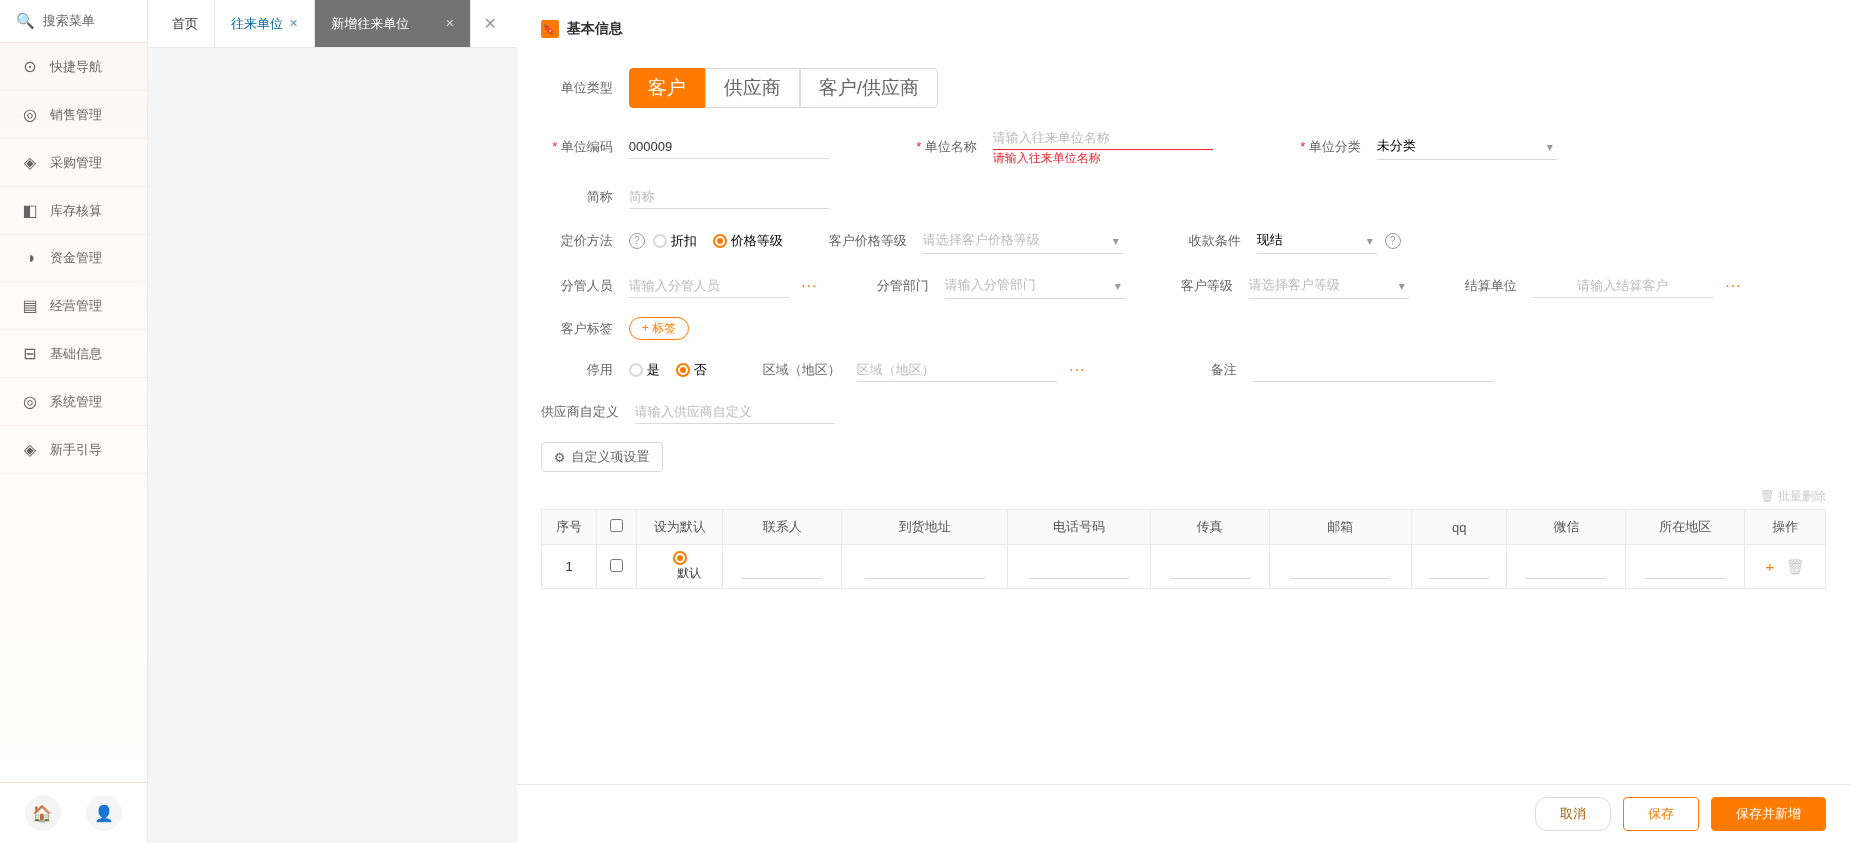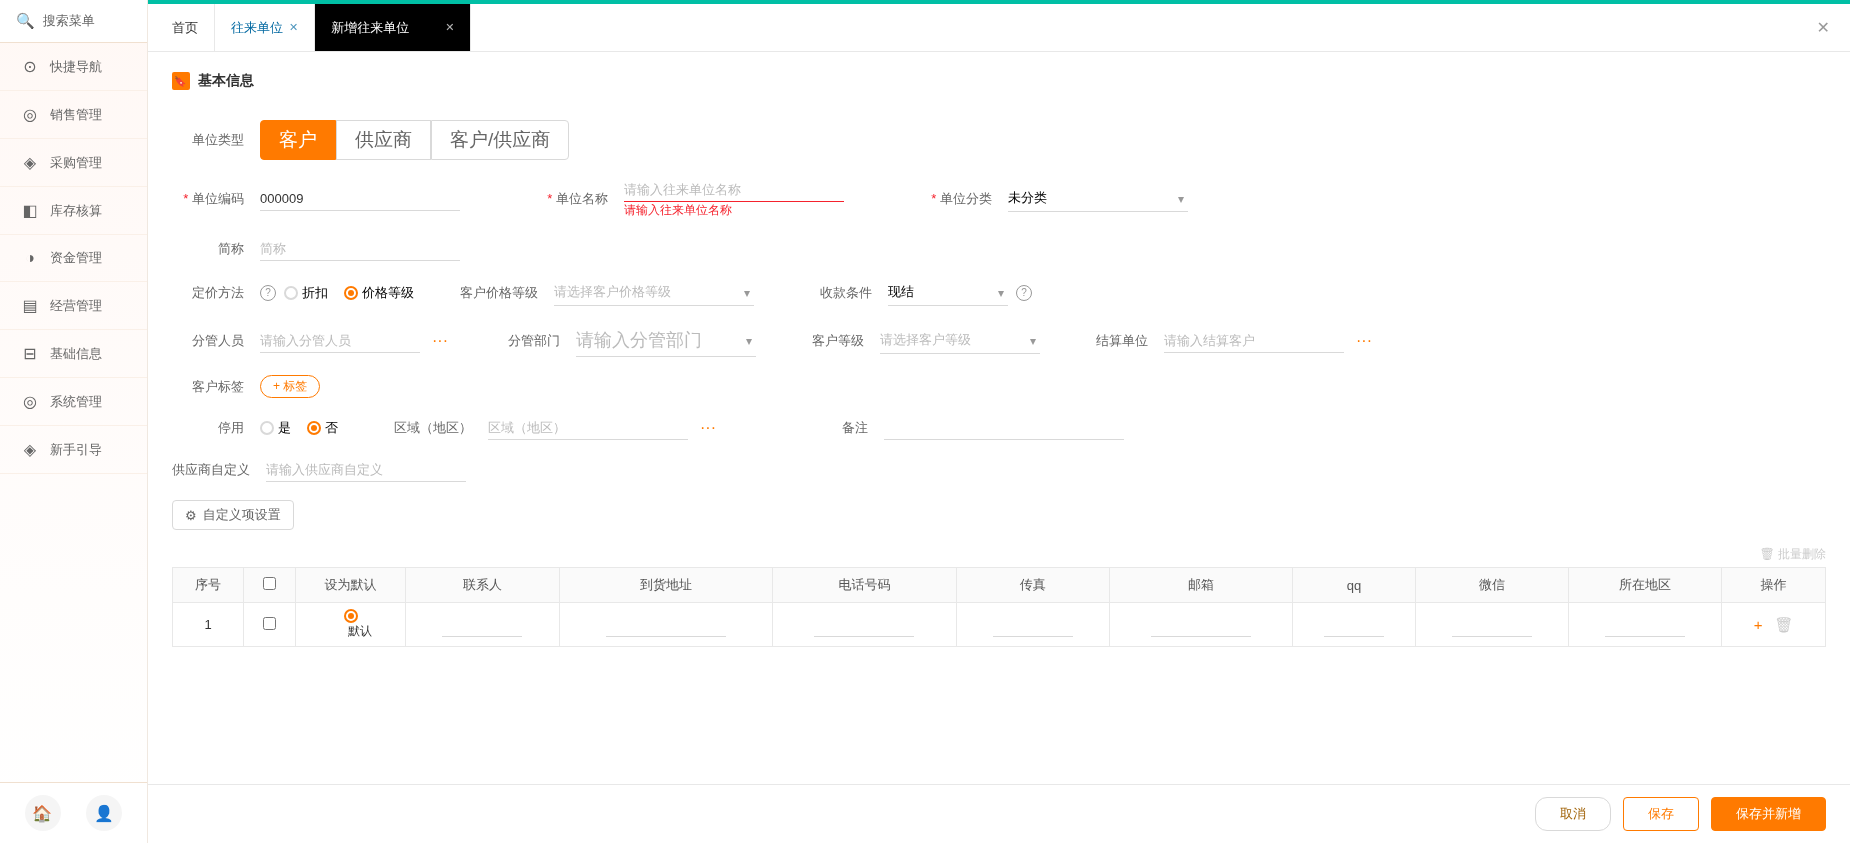--- a/index.html
+++ b/index.html
@@ -49,21 +49,21 @@
       border-radius: 50%;
       background: #f5f5f5;
       display: flex; align-items: center; justify-content: center;
       cursor: pointer; font-size: 16px; color: #999;
     }
 
     
     .main {
       flex: 1;
       display: flex;
-      flex-direction: column;
+      flex-direction: row;
       overflow: hidden;
     }
 
     
     .tab-bar {
       display: flex;
       align-items: center;
       background: #fff;
       border-bottom: 1px solid #e8e8e8;
       height: 48px;
@@ -75,21 +75,21 @@
       padding: 0 16px;
       height: 100%;
       cursor: pointer;
       font-size: 13px;
       color: #0369a1;
       border-right: 1px solid #e8e8e8;
       white-space: nowrap;
     }
     .tab:first-child { color: #333; }
     .tab.active {
-      background: #000000;
+      background: #737373;
       color: #fff;
       gap: 36px;
     }
     .tab .close-btn {
       font-size: 11px;
       color: inherit;
       opacity: 0.7;
       cursor: pointer;
     }
     .tab.active .close-btn { color: #fff; }
@@ -481,30 +481,30 @@
           <div class="help-icon">?</div>
         </div>
 
         <div class="form-row">
           <span class="form-label">分管人员</span>
           <input class="form-input" type="text" style="width: 160px;" placeholder="请输入分管人员">
           <span class="ellipsis-btn">···</span>
           <span style="width:20px;"></span>
           <span class="form-label">分管部门</span>
           <div class="select-wrapper">
-            <span style="padding:4px 24px 4px 0; font-size:18px; border-bottom:1px solid #d9d9d9; display:inline-block; width:180px; cursor:pointer; color:#bbb;">请输入分管部门</span>
+            <span style="padding:4px 24px 4px 0; font-size:13px; border-bottom:1px solid #d9d9d9; display:inline-block; width:180px; cursor:pointer; color:#bbb;">请输入分管部门</span>
           </div>
           <span style="width:20px;"></span>
           <span class="form-label">客户等级</span>
           <div class="select-wrapper">
             <span style="padding:4px 24px 4px 0; font-size:13px; border-bottom:1px solid #d9d9d9; display:inline-block; width:160px; cursor:pointer; color:#bbb;">请选择客户等级</span>
           </div>
           <span style="width:20px;"></span>
           <span class="form-label">结算单位</span>
-          <input class="form-input" type="text" style="width: 180px;" placeholder="请输入结算客户">
+          <input class="form-input" type="text" style="width: 180px; text-align: center;" placeholder="请输入结算客户">
           <span class="ellipsis-btn">···</span>
         </div>
 
         <div class="form-row">
           <span class="form-label">客户标签</span>
           <button class="tag-add-btn">+ 标签</button>
         </div>
 
         <div class="form-row">
           <span class="form-label">停用</span>

